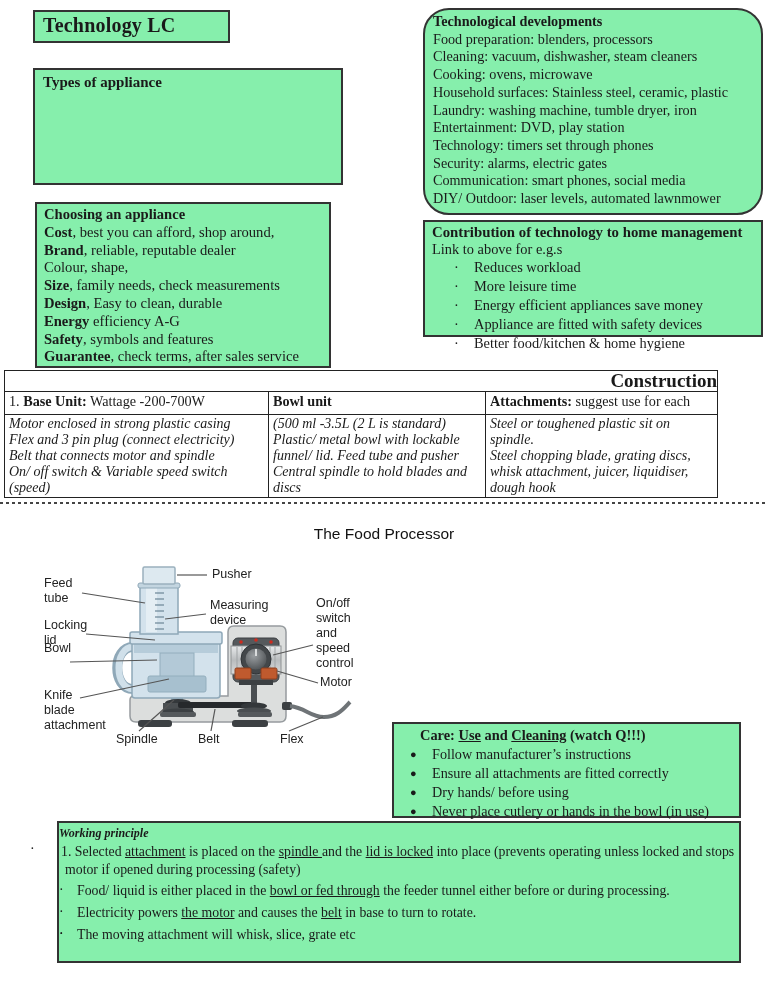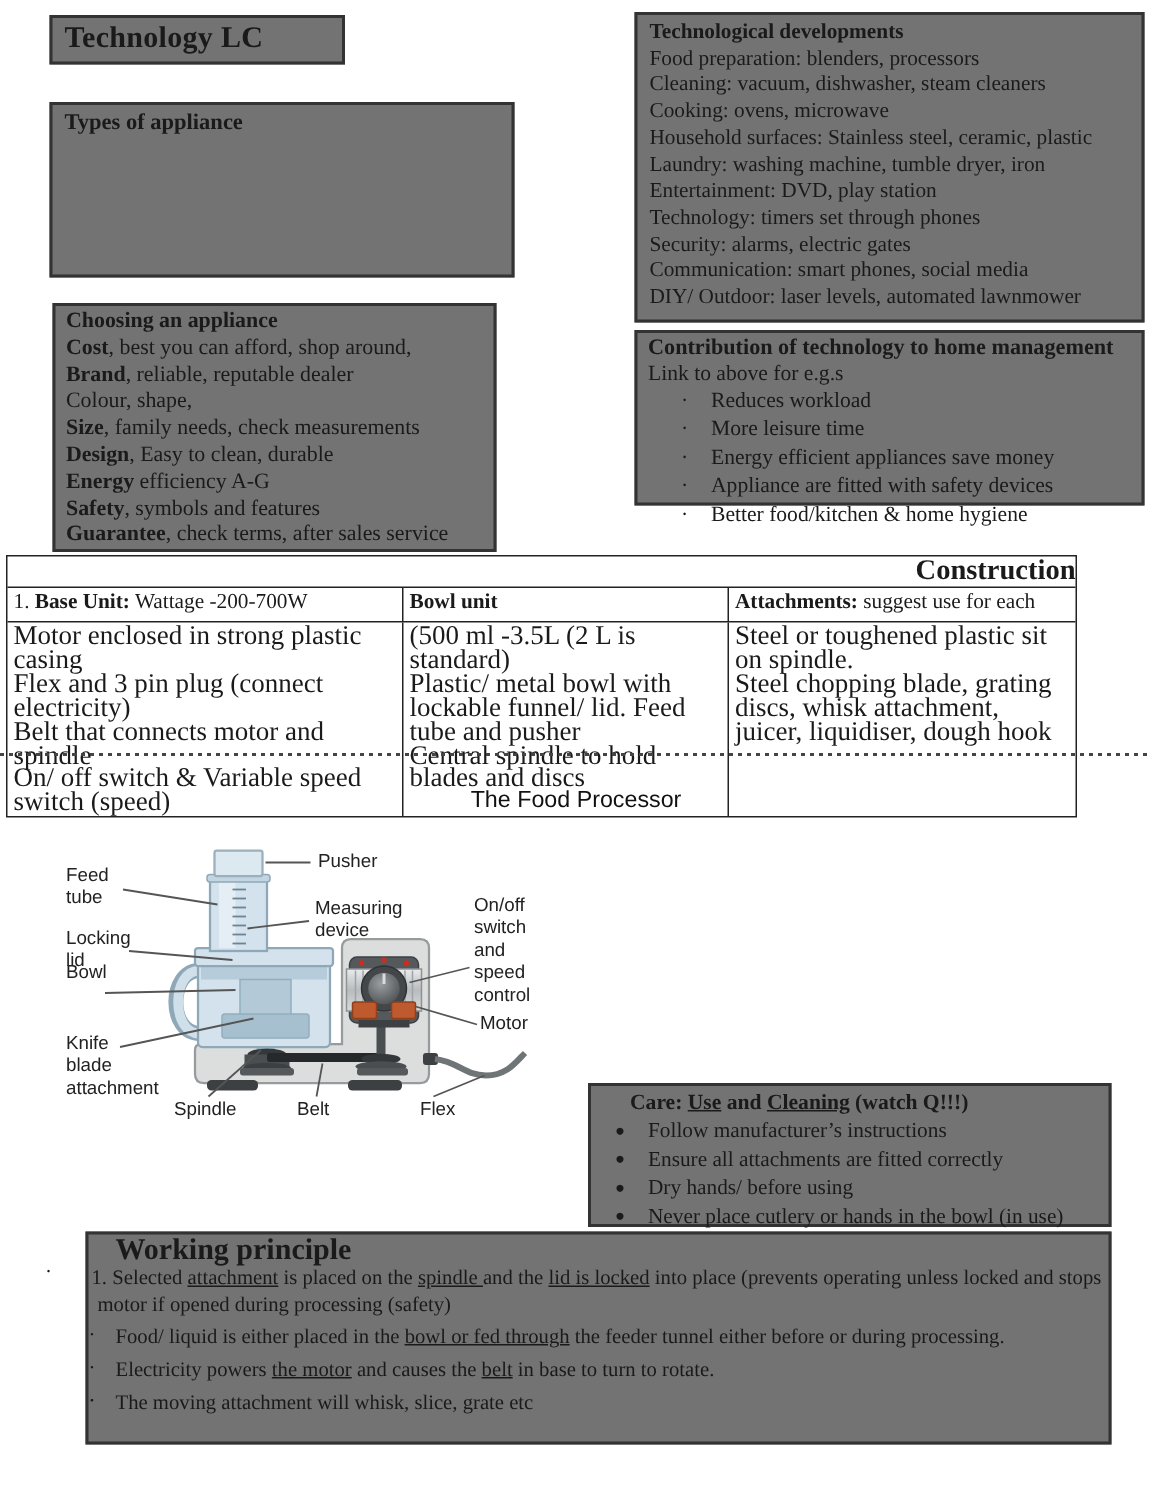--- a/index.html
+++ b/index.html
@@ -1,51 +1,51 @@
 <!DOCTYPE html>
 <html style="--base-fill: #dcdedd; --base-stroke: #969b9e; --dark: #3c4043; --bowl-fill: #d3e2ec; --bowl-band: #b6ccda; --bowl-stroke: #8fa8b8; --coil: #bf5a2e; --red-dot: #cf2b1f; --label-line: #555555;"><head>
 <meta charset="utf-8">
 <style>
   html,body { margin:0; padding:0; background:#fff; }
   .page {
     position:relative; width:768px; height:994px; background:#fff;
     font-family:"Liberation Serif", serif; color:#1a1a1a; overflow:hidden;
   }
-  .box { position:absolute; box-sizing:border-box; border:2px solid #333; background:#737373; }
+  .box { position:absolute; box-sizing:border-box; border:2px solid #333; background:#86efac; }
   .bold { font-weight:bold; }
 
   
   .title-box { left:33px; top:10px; width:197px; height:33px; padding:2px 8px; }
   .title-box .t { font-size:20px; font-weight:bold; letter-spacing:.2px; }
 
   .types-box { left:33px; top:68px; width:310px; height:117px; padding:4px 8px; font-size:15px; }
 
   .choosing-box { left:35px; top:202px; width:296px; height:166px; padding:2px 7px;
                   font-size:14.6px; line-height:17.8px; }
 
   .tech-box { left:423px; top:8px; width:340px; height:207px; padding:3px 8px;
-              font-size:14.2px; line-height:17.7px; white-space:nowrap; }
+              font-size:14.2px; line-height:17.7px; white-space:nowrap;border-radius:26px; }
 
   .contribution-box { left:423px; top:220px; width:340px; height:117px; padding:2px 7px;
                       font-size:14.4px; line-height:17.2px; overflow:visible; }
   .contribution-box .hd { font-size:14.8px; white-space:nowrap; }
   .cbullet { line-height:19px; white-space:nowrap; }
   .cdot { display:inline-block; width:20px; margin-left:22px; text-align:left; }
 
   
   .ct { position:absolute; left:4px; top:370px; width:714px; border:1.5px solid #222;
         box-sizing:border-box; background:#fff; }
   .ct-title { text-align:right; font-weight:bold; font-size:19px; height:20px; line-height:20px; }
   .ct-row { display:flex; border-top:1.5px solid #222; }
   .ct-cell { box-sizing:border-box; padding:1px 4px; }
   .ct-c1 { width:264px; border-right:1.5px solid #222; }
   .ct-c2 { width:217px; border-right:1.5px solid #222; }
   .ct-c3 { flex:1; }
   .ct-sub .ct-cell { font-size:14.2px; height:22px; white-space:nowrap; overflow:hidden; }
-  .ct-body .ct-cell { font-size:18px; line-height:15.9px; min-height:78px; }
+  .ct-body .ct-cell { font-size:14px; line-height:15.9px; min-height:78px;font-style:italic; }
 
   .dashed-sep { position:absolute; left:0; top:502px; width:768px; height:2px;
     background:repeating-linear-gradient(to right, #444 0 3px, transparent 3px 6px); }
 
   .fp-heading { position:absolute; left:0; top:525px; width:768px; text-align:center;
     font-family:"Liberation Sans", sans-serif; font-weight:normal; font-size:15.5px; color:#111; }
 
   
   .diagram { position:absolute; left:36px; top:556px; width:368px; height:212px; }
   .diagram svg { position:absolute; left:0; top:0; }
@@ -63,21 +63,21 @@
 
   
   .care-box { left:392px; top:722px; width:349px; height:96px; padding:2px 6px; font-size:14.2px; }
   .care-box .hd { margin-left:20px; font-size:14.4px; line-height:18.5px; }
   .kbullet { position:relative; line-height:19.3px; padding-left:32px; white-space:nowrap; }
   .kdot { position:absolute; left:10px; top:0; font-size:11px; }
 
   
   .working-box { left:57px; top:821px; width:684px; height:142px; padding:1px 0 0 0;
                  font-size:13.8px; line-height:17.6px; }
-  .working-box .hd { margin-left:18px; font-size:20px; line-height:19px; }
+  .working-box .hd { font-size:12px; line-height:19px;font-style:italic; }
   .w-item1 { padding-left:6px; text-indent:-4px; }
   .wbullet { position:relative; margin-top:4.2px; padding-left:18px; }
   .wdot { position:absolute; left:0px; top:-1px; }
   .outside-dot { position:absolute; left:30px; top:841px; font-size:14px; }
 
   u, .useg { text-decoration:underline; }
 </style>
 </head>
 <body>
 

